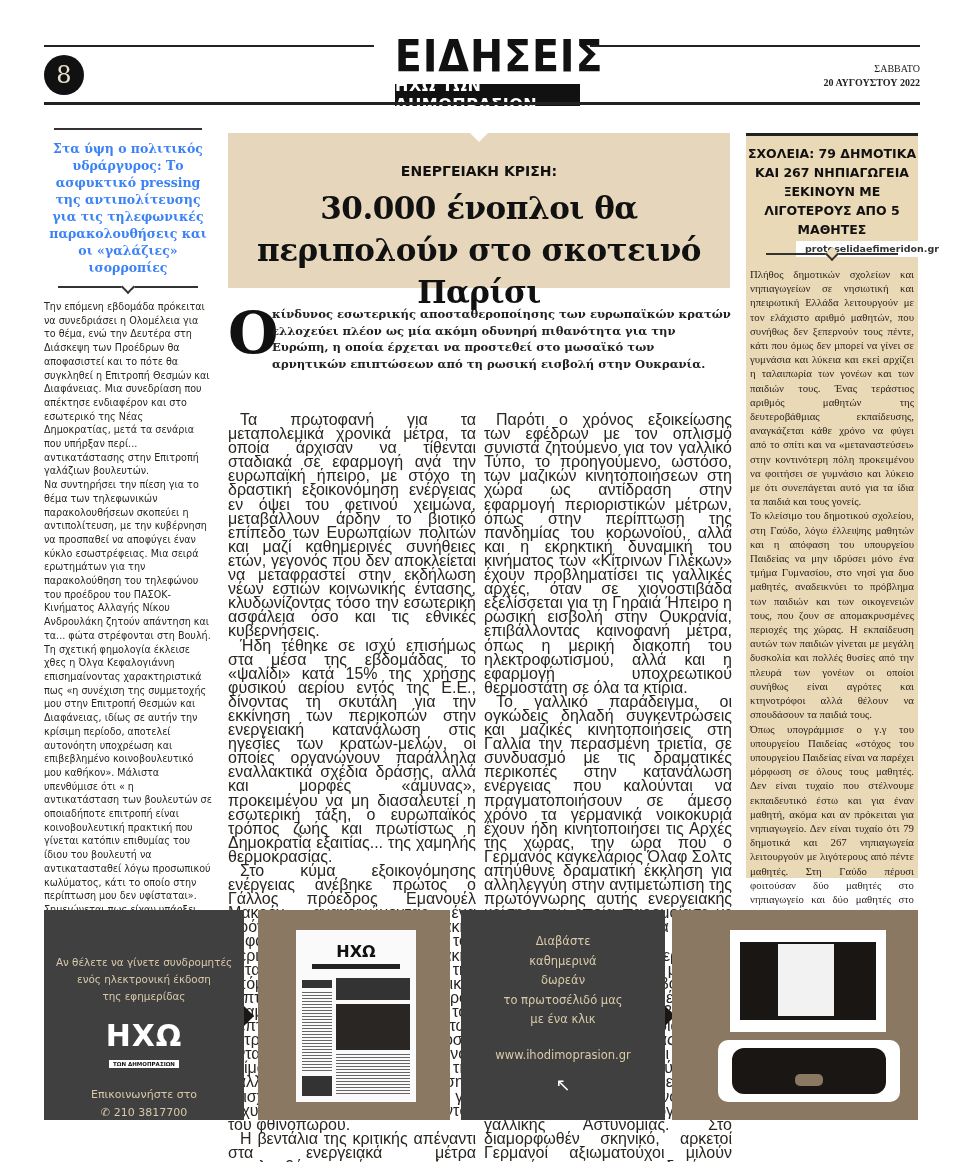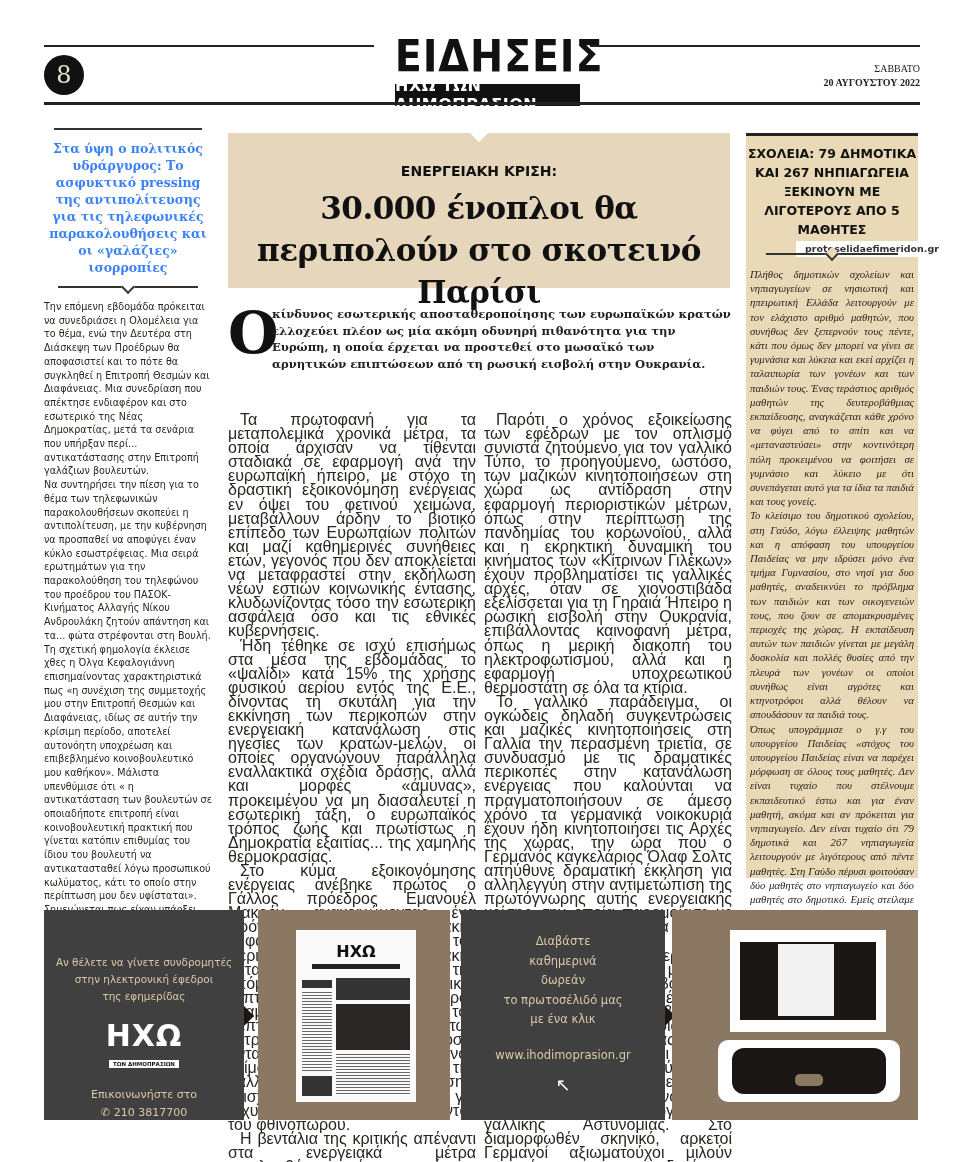--- a/index.html
+++ b/index.html
@@ -39,21 +39,21 @@
   .col.c2 { left: 484px; }
   .col p { text-indent: 12px; }
 
   
   .right-col { position: absolute; left: 746px; top: 133px; width: 172px; height: 745px; background: #ead9b6; }
   .right-col .top-rule { height: 3px; background: #222; margin: 0 0 0 0; }
   .right-head { text-align: center; font-family: "DejaVu Sans", sans-serif; font-weight: bold; font-size: 12.5px; line-height: 19px; margin-top: 8px; color: #111; }
   .watermark { position: absolute; left: 50px; top: 108px; width: 152px; height: 16px; background: #fff; color: #333; font-family: "DejaVu Sans", sans-serif; font-weight: bold; font-size: 9.5px; line-height: 16px; text-align: center; }
   .right-col .rule-v { margin: 14px 20px 12px; background: #333; }
   .right-col .rule-v:after { background: #ead9b6; }
-  .right-body { padding: 0 4px; font-family: "Liberation Serif", serif; font-size: 10.8px; line-height: 14.2px; color: #2a2520; text-align: justify; font-style: italic; }
+  .right-body { padding: 0 4px; font-family: "Liberation Serif", serif; font-size: 10.8px; line-height: 14.2px; color: #2a2520; text-align: justify; }
   .right-body p { margin: 0; }
 
   
   .ad { position: absolute; top: 910px; height: 210px; }
   .ad-dark { background: #404040; color: #d9c9a8; font-family: "DejaVu Sans", sans-serif; text-align: center; }
   .ad-sepia { background: #8a7862; }
   .ad1 { left: 44px; width: 200px; }
   .ad2 { left: 258px; width: 192px; }
   .ad3 { left: 461px; width: 204px; }
   .ad4 { left: 672px; width: 246px; }
@@ -134,21 +134,21 @@
   <div class="right-body">
     <p>Πλήθος δημοτικών σχολείων και νηπιαγωγείων σε νησιωτική και ηπειρωτική Ελλάδα λειτουργούν με τον ελάχιστο αριθμό μαθητών, που συνήθως δεν ξεπερνούν τους πέντε, κάτι που όμως δεν μπορεί να γίνει σε γυμνάσια και λύκεια και εκεί αρχίζει η ταλαιπωρία των γονέων και των παιδιών τους. Ένας τεράστιος αριθμός μαθητών της δευτεροβάθμιας εκπαίδευσης, αναγκάζεται κάθε χρόνο να φύγει από το σπίτι και να «μεταναστεύσει» στην κοντινότερη πόλη προκειμένου να φοιτήσει σε γυμνάσιο και λύκειο με ότι συνεπάγεται αυτό για τα ίδια τα παιδιά και τους γονείς.</p>
     <p>Το κλείσιμο του δημοτικού σχολείου, στη Γαύδο, λόγω έλλειψης μαθητών και η απόφαση του υπουργείου Παιδείας να μην ιδρύσει μόνο ένα τμήμα Γυμνασίου, στο νησί για δυο μαθητές, αναδεικνύει το πρόβλημα των παιδιών και των οικογενειών τους, που ζουν σε απομακρυσμένες περιοχές της χώρας. Η εκπαίδευση αυτών των παιδιών γίνεται με μεγάλη δυσκολία και πολλές θυσίες από την πλευρά των γονέων οι οποίοι συνήθως είναι αγρότες και κτηνοτρόφοι αλλά θέλουν να σπουδάσουν τα παιδιά τους.</p>
     <p>Όπως υπογράμμισε ο γ.γ του υπουργείου Παιδείας «στόχος του υπουργείου Παιδείας είναι να παρέχει μόρφωση σε όλους τους μαθητές. Δεν είναι τυχαίο που στέλνουμε εκπαιδευτικό έστω και για έναν μαθητή, ακόμα και αν πρόκειται για νηπιαγωγείο. Δεν είναι τυχαίο ότι 79 δημοτικά και 267 νηπιαγωγεία λειτουργούν με λιγότερους από πέντε μαθητές. Στη Γαύδο πέρυσι φοιτούσαν δύο μαθητές στο νηπιαγωγείο και δύο μαθητές στο δημοτικό. Εμείς στείλαμε μία νηπιαγωγό και μια δασκάλα» είπε ενώ αναφερόμενος στην φετινή χρονιά δήλωσε ότι «θα υπάρχει μόνο ένας μαθητής στο νηπιαγωγείο. Στο Γυμνάσιο τα πράγματα είναι πολύ διαφορετικά που καθιστούν τη λειτουργία ενός γυμνασίου άκρως προβληματική έως αδύνατη».</p>
   </div>
 </div>
 
 <div class="ad ad-dark ad1">
   <div class="t">
     <div>Αν θέλετε να γίνετε συνδρομητές</div>
-    <div>στην ηλεκτρονική έφεδροι</div>
+    <div>ενός ηλεκτρονική έκδοση</div>
     <div>της εφημερίδας</div>
   </div>
   <div class="logo-ixo">ΗΧΩ</div>
   <div class="logo-sub">ΤΩΝ ΔΗΜΟΠΡΑΣΙΩΝ</div>
   <div class="contact">
     <div>Επικοινωνήστε στο</div>
     <div><span class="phone-icon">✆</span><span>210 3817700</span></div>
   </div>
 </div>
 

